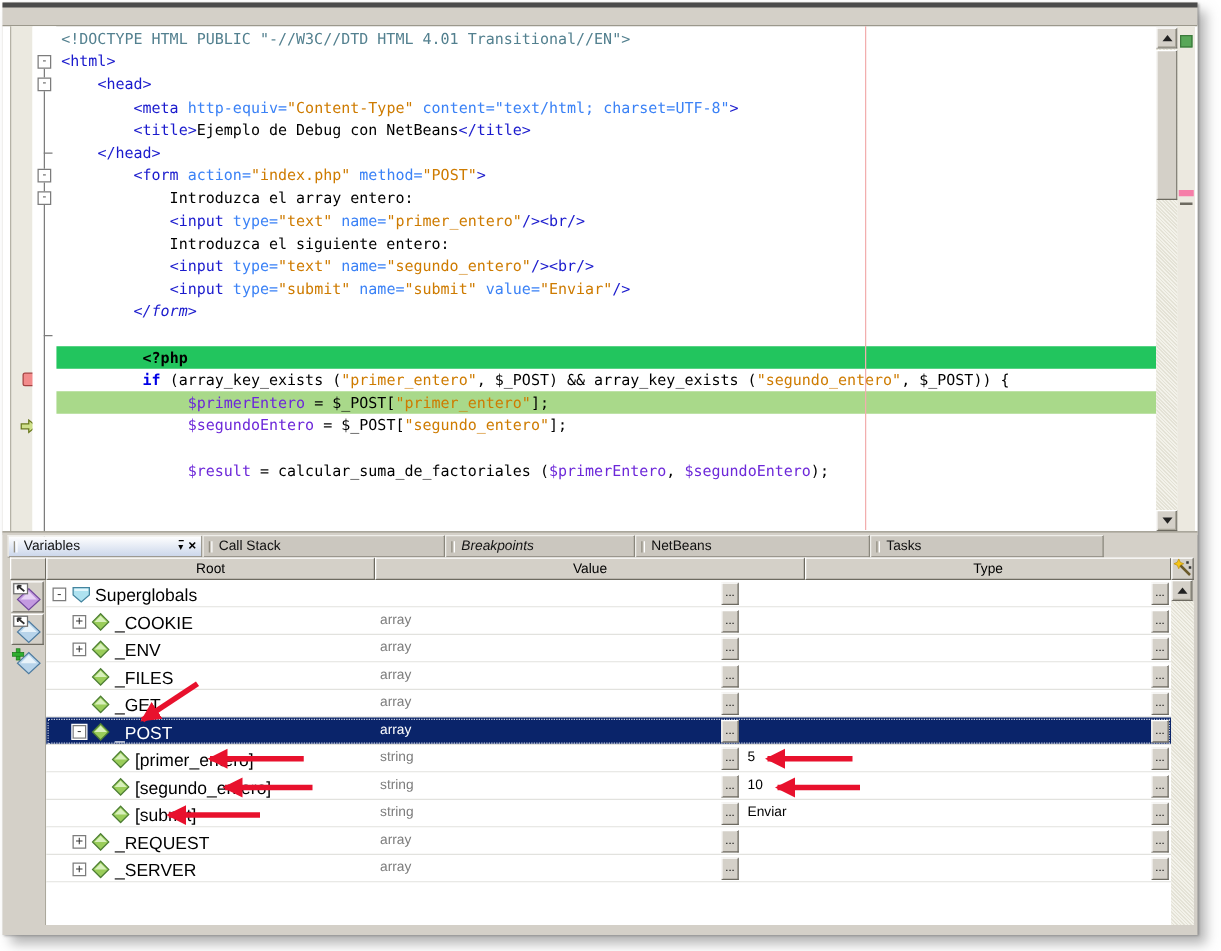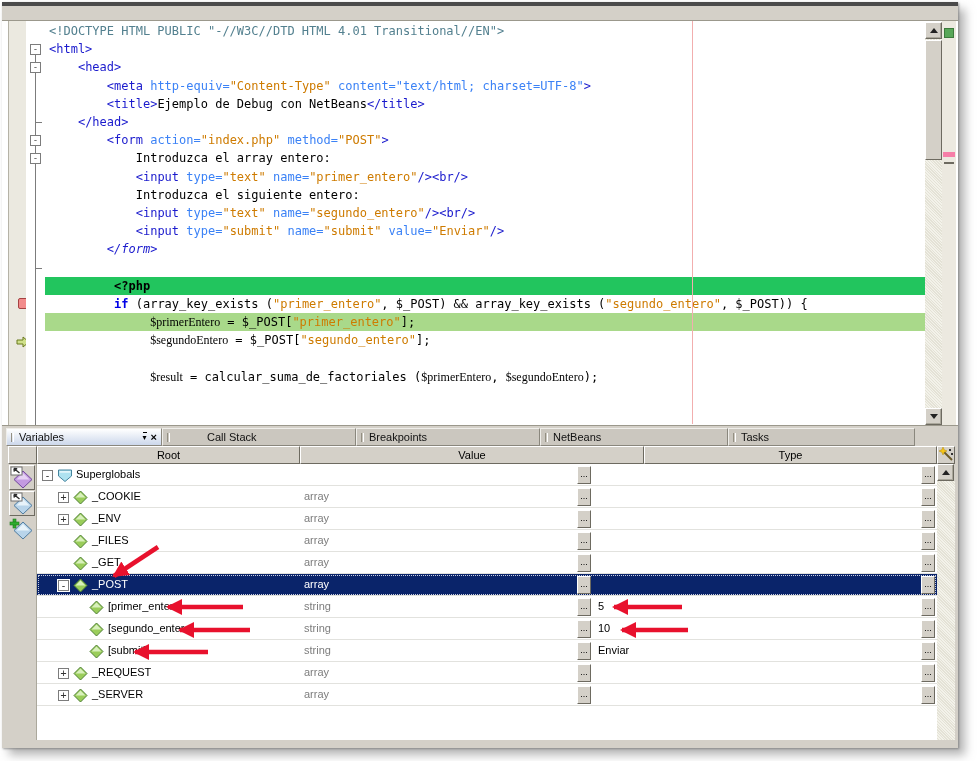--- a/index.html
+++ b/index.html
@@ -21,21 +21,21 @@
   .code-area{position:absolute;left:43px;top:1px;width:880px;height:402px;overflow:hidden;}
   .code-line{height:18.2px;white-space:pre;font:12px/18.2px "DejaVu Sans Mono",monospace;color:#000;}
   .code-line.bp{background:#22c55e;}
   .code-line.cur{background:#a9d98a;}
   .seg-doctype{color:#53808f;}
   .seg-tag{color:#1a1acd;}
   .seg-attr{color:#3b82f6;}
   .seg-val{color:#ce7b00;}
   .seg-plain{color:#000000;}
   .seg-kw{color:#0000e6;font-weight:bold;}
-  .seg-var{color:#000000;font-family:Liberation Serif, serif;}
+  .seg-var{color:#6d28d9;}
   .seg-str{color:#ce7b00;}
   .seg-phpopen{color:#000000;font-weight:bold;}
   .margin-line{position:absolute;left:690px;top:0;width:1px;height:403px;background:#f2aeae;z-index:3;}
   .bp-glyph{position:absolute;left:9px;width:11px;height:11px;background:#f28b8b;border:1px solid #a54242;border-radius:2px;}
   .cur-glyph{position:absolute;left:7px;}
 
   
   .sb-btn{position:absolute;width:17px;height:17px;background:#d4d0c8;
     border:1px solid;border-color:#ffffff #6d6a60 #6d6a60 #ffffff;box-shadow:inset -1px -1px 0 #aaa79b;}
   .sb-btn .tri{position:absolute;left:4px;width:0;height:0;border-left:4px solid transparent;border-right:4px solid transparent;}
@@ -72,21 +72,21 @@
   .tool-plain{position:relative;width:26px;height:25px;margin:2px 0 0 1px;}
 
   .rows-area{position:absolute;left:35px;top:462px;width:900px;height:276px;background:#ffffff;}
   .var-row{position:relative;width:900px;height:22px;border-bottom:1px solid #e2e2de;background:#ffffff;}
   .var-row.selected{background:#0a246a;outline:1px dotted #c7cde0;outline-offset:-2px;}
   .var-row.selected .row-label,.var-row.selected .row-type,.var-row.selected .row-value{color:#ffffff;}
   .expander{position:absolute;top:6px;width:11px;height:11px;background:#fff;border:1px solid #7c7c7c;
     font:10px/9px "DejaVu Sans Mono",monospace;text-align:center;color:#333;}
   .var-row.selected .expander{outline:1px solid #fff;}
   .row-icon{position:absolute;top:4px;}
-  .row-label{position:absolute;top:4px;font-size:11px;color:#000;white-space:nowrap;text-align:right;}
+  .row-label{position:absolute;top:4px;font-size:14px;color:#000;white-space:nowrap;text-align:right;}
   .row-type{position:absolute;left:267px;top:4px;font-size:11px;color:#7d7d7d;}
   .row-value{position:absolute;left:561px;top:4px;font-size:11px;color:#000;}
   .dots-btn{position:absolute;top:2px;width:14px;height:18px;background:#d4d0c8;
     border:1px solid;border-color:#ffffff #6d6a60 #6d6a60 #ffffff;
     font:9px/14px "Liberation Sans",sans-serif;text-align:center;color:#000;}
   .dots-left{left:540px;}
   .dots-right{left:884px;}
 
   .panel-sb-col{position:absolute;left:935px;top:444px;width:18px;height:294px;}
   .white-gap{position:absolute;left:35px;top:704px;width:900px;height:34px;background:#ffffff;}
@@ -160,25 +160,25 @@
 
   <div class="tab-bar">
       <div class="tab active" style="width: 156px;">
         <span class="grip"></span>
         <span class="tab-label">Variables</span>
         <span class="tab-btns">
           <span class="tab-dd">▾</span>
           <span class="tab-x">×</span>
         </span>
       </div>
-      <div class="tab" style="width: 194px; gap: 32px;">
+      <div class="tab" style="width: 194px;">
         <span class="grip"></span>
         <span class="tab-label">Call Stack</span>
       </div>
-      <div class="tab" style="width: 184px;">
+      <div class="tab" style="width: 152px; font-style: italic;">
         <span class="grip"></span>
         <span class="tab-label">Breakpoints</span>
       </div>
       <div class="tab" style="width: 188px;">
         <span class="grip"></span>
         <span class="tab-label">NetBeans</span>
       </div>
       <div class="tab" style="width: 187px;">
         <span class="grip"></span>
         <span class="tab-label">Tasks</span>

